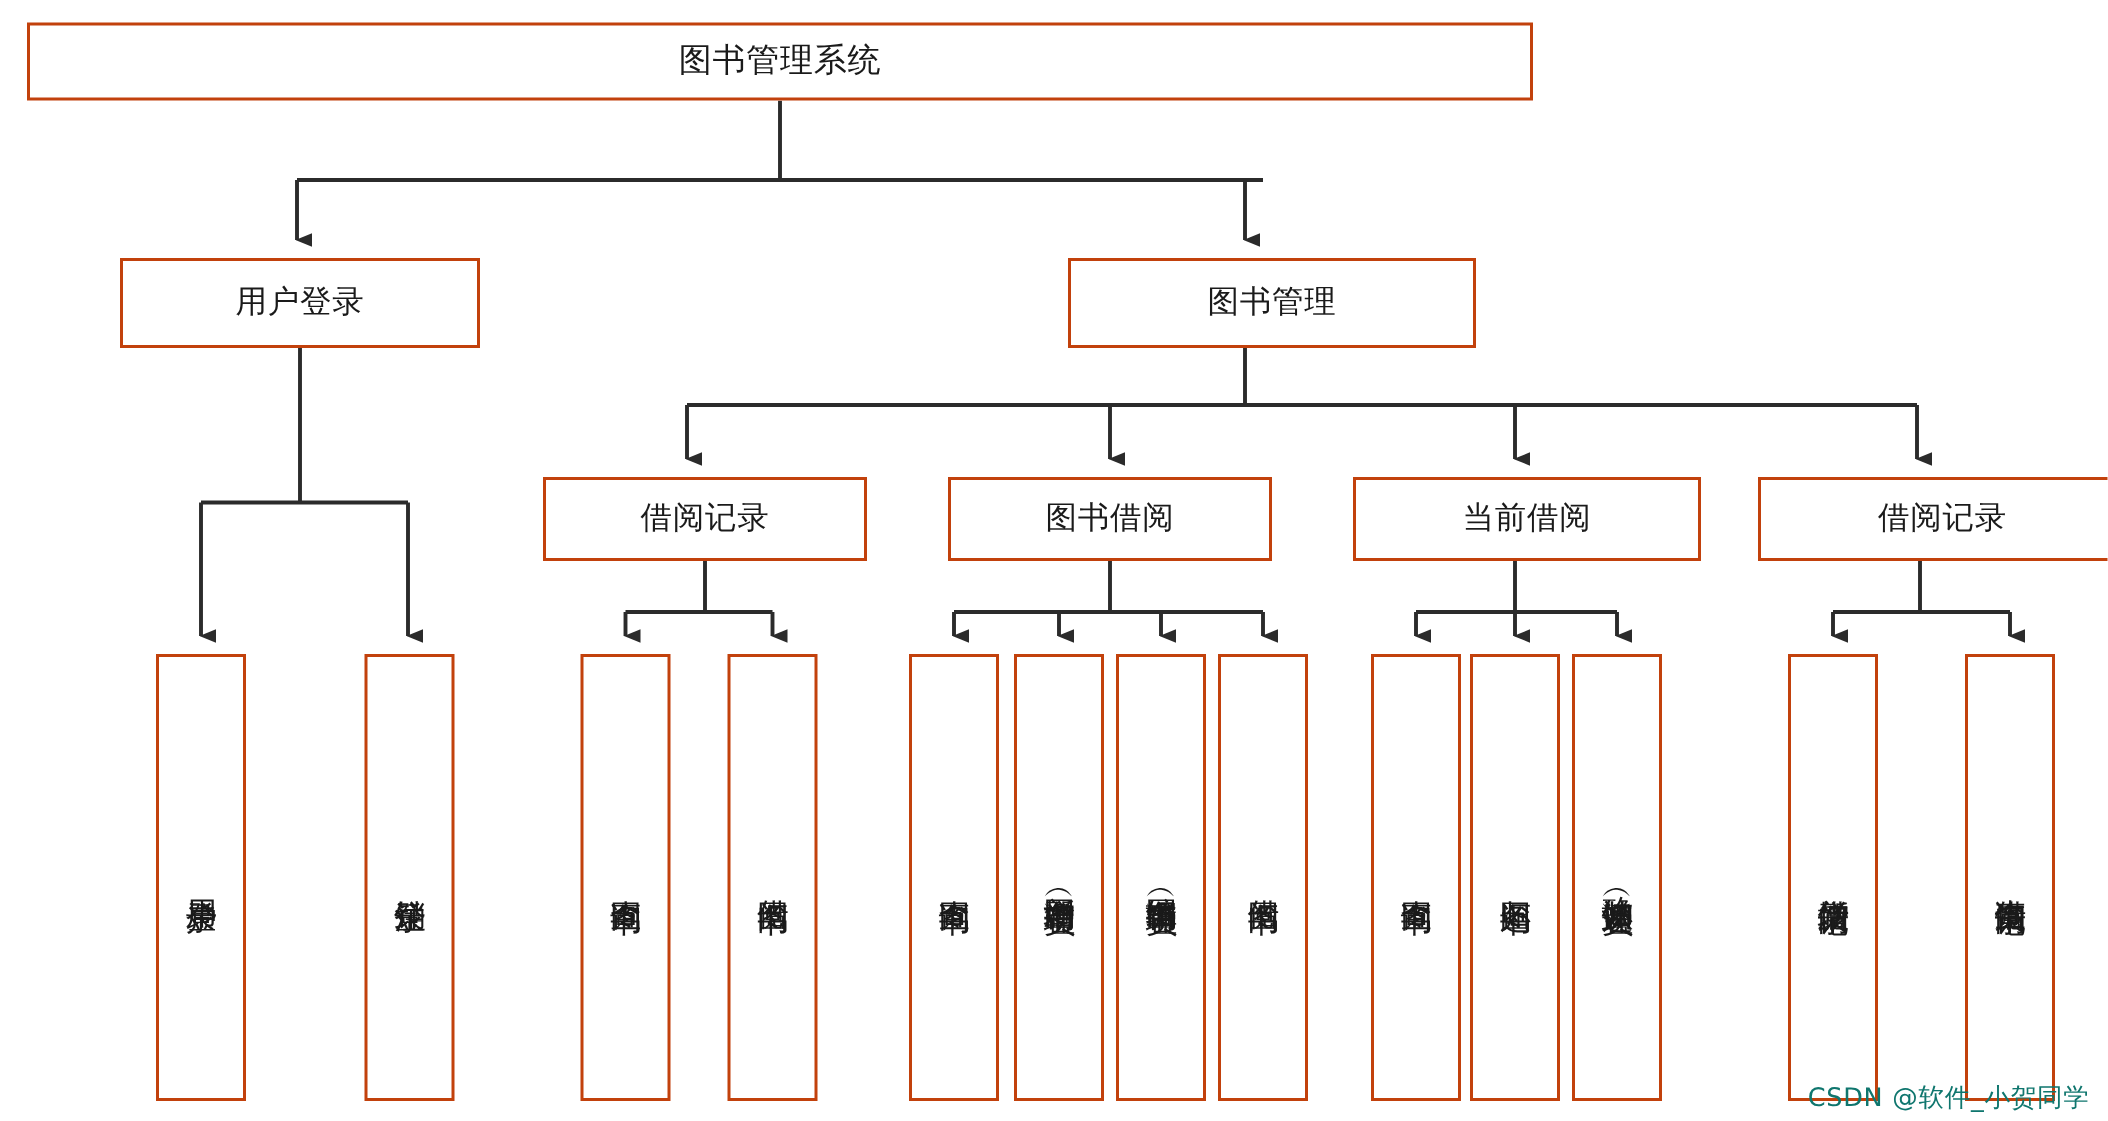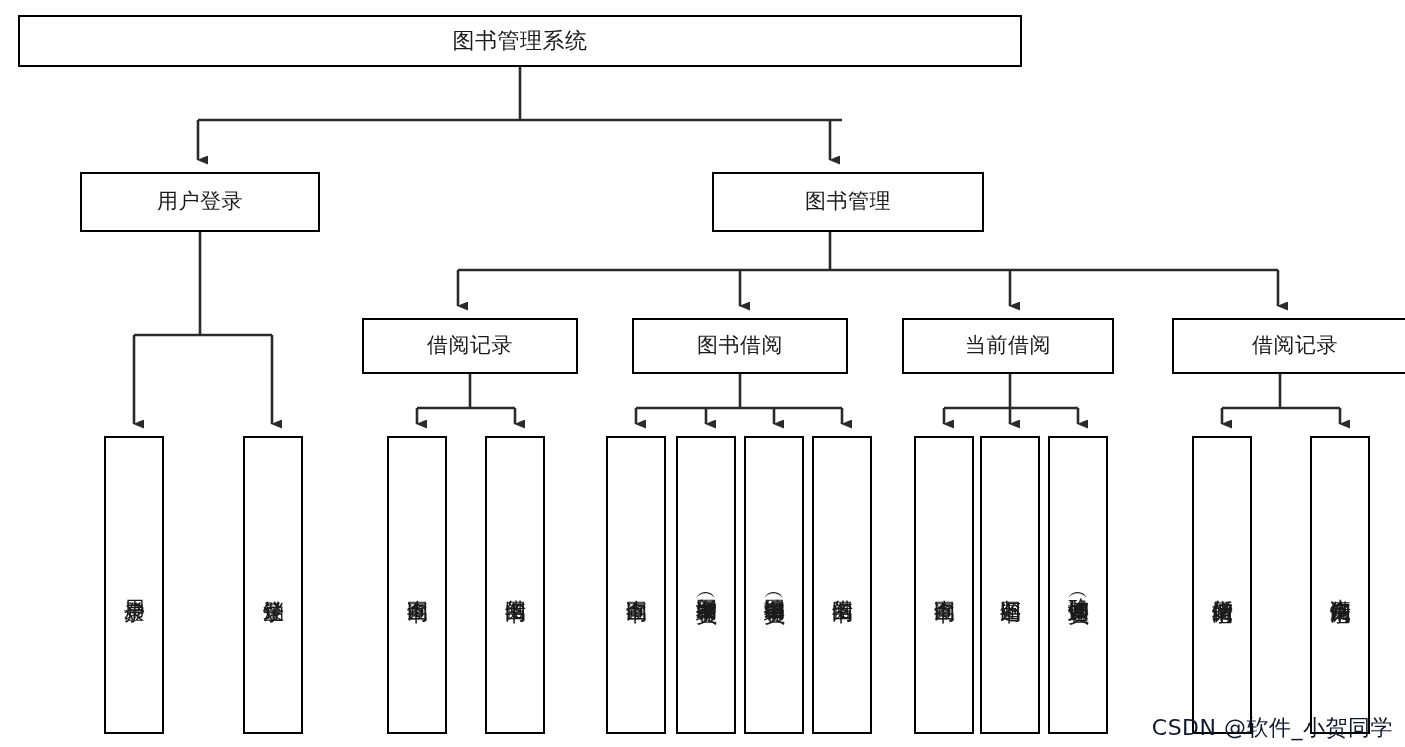--- a/index.html
+++ b/index.html
@@ -22,21 +22,21 @@
   svg.connector-layer {
     position: absolute;
     left: 0;
     top: 0;
     width: 1405px;
     height: 747px;
   }
   .node-box {
     position: absolute;
     box-sizing: border-box;
-    border: 2px solid #000000;
+    border: 2px solid #c2410c;
     background: #ffffff;
     display: flex;
     align-items: center;
     justify-content: center;
     color: #1a1a1a;
   }
   .node-label-h {
     font-size: 21px;
     line-height: 1.1;
     letter-spacing: 0.5px;
@@ -51,22 +51,22 @@
     white-space: nowrap;
     text-align: center;
   }
   .root-box .node-label-h {
     font-size: 22px;
   }
   .watermark {
     position: absolute;
     right: 12px;
     bottom: 4px;
-    font-size: 22px;
-    color: #0f172a;
+    font-size: 17px;
+    color: #0f766e;
     letter-spacing: 0.5px;
     white-space: nowrap;
     pointer-events: none;
   }
 </style>
 </head>
 <body>
 
 <div id="diagram-root">
 
@@ -142,21 +142,21 @@
   <div class="node-box" style="left: 712px; top: 172px; width: 272px; height: 60px;">
     <span class="node-label-h">图书管理</span>
   </div>
 
   <div class="node-box" style="left: 362px; top: 318px; width: 216px; height: 56px;">
     <span class="node-label-h">借阅记录</span>
   </div>
   <div class="node-box" style="left: 632px; top: 318px; width: 216px; height: 56px; align-items: center;">
     <span class="node-label-h">图书借阅</span>
   </div>
-  <div class="node-box" style="left: 902px; top: 318px; width: 212px; height: 56px;">
+  <div class="node-box" style="left: 902px; top: 318px; width: 232px; height: 56px;">
     <span class="node-label-h">当前借阅</span>
   </div>
   <div class="node-box" style="left: 1172px; top: 318px; width: 246px; height: 56px;">
     <span class="node-label-h">借阅记录</span>
   </div>
 
   <div class="node-box" style="left: 104px; top: 436px; width: 60px; height: 298px;">
     <span class="node-label-v">用户登录</span>
   </div>
   <div class="node-box" style="left: 243px; top: 436px; width: 60px; height: 298px;">

